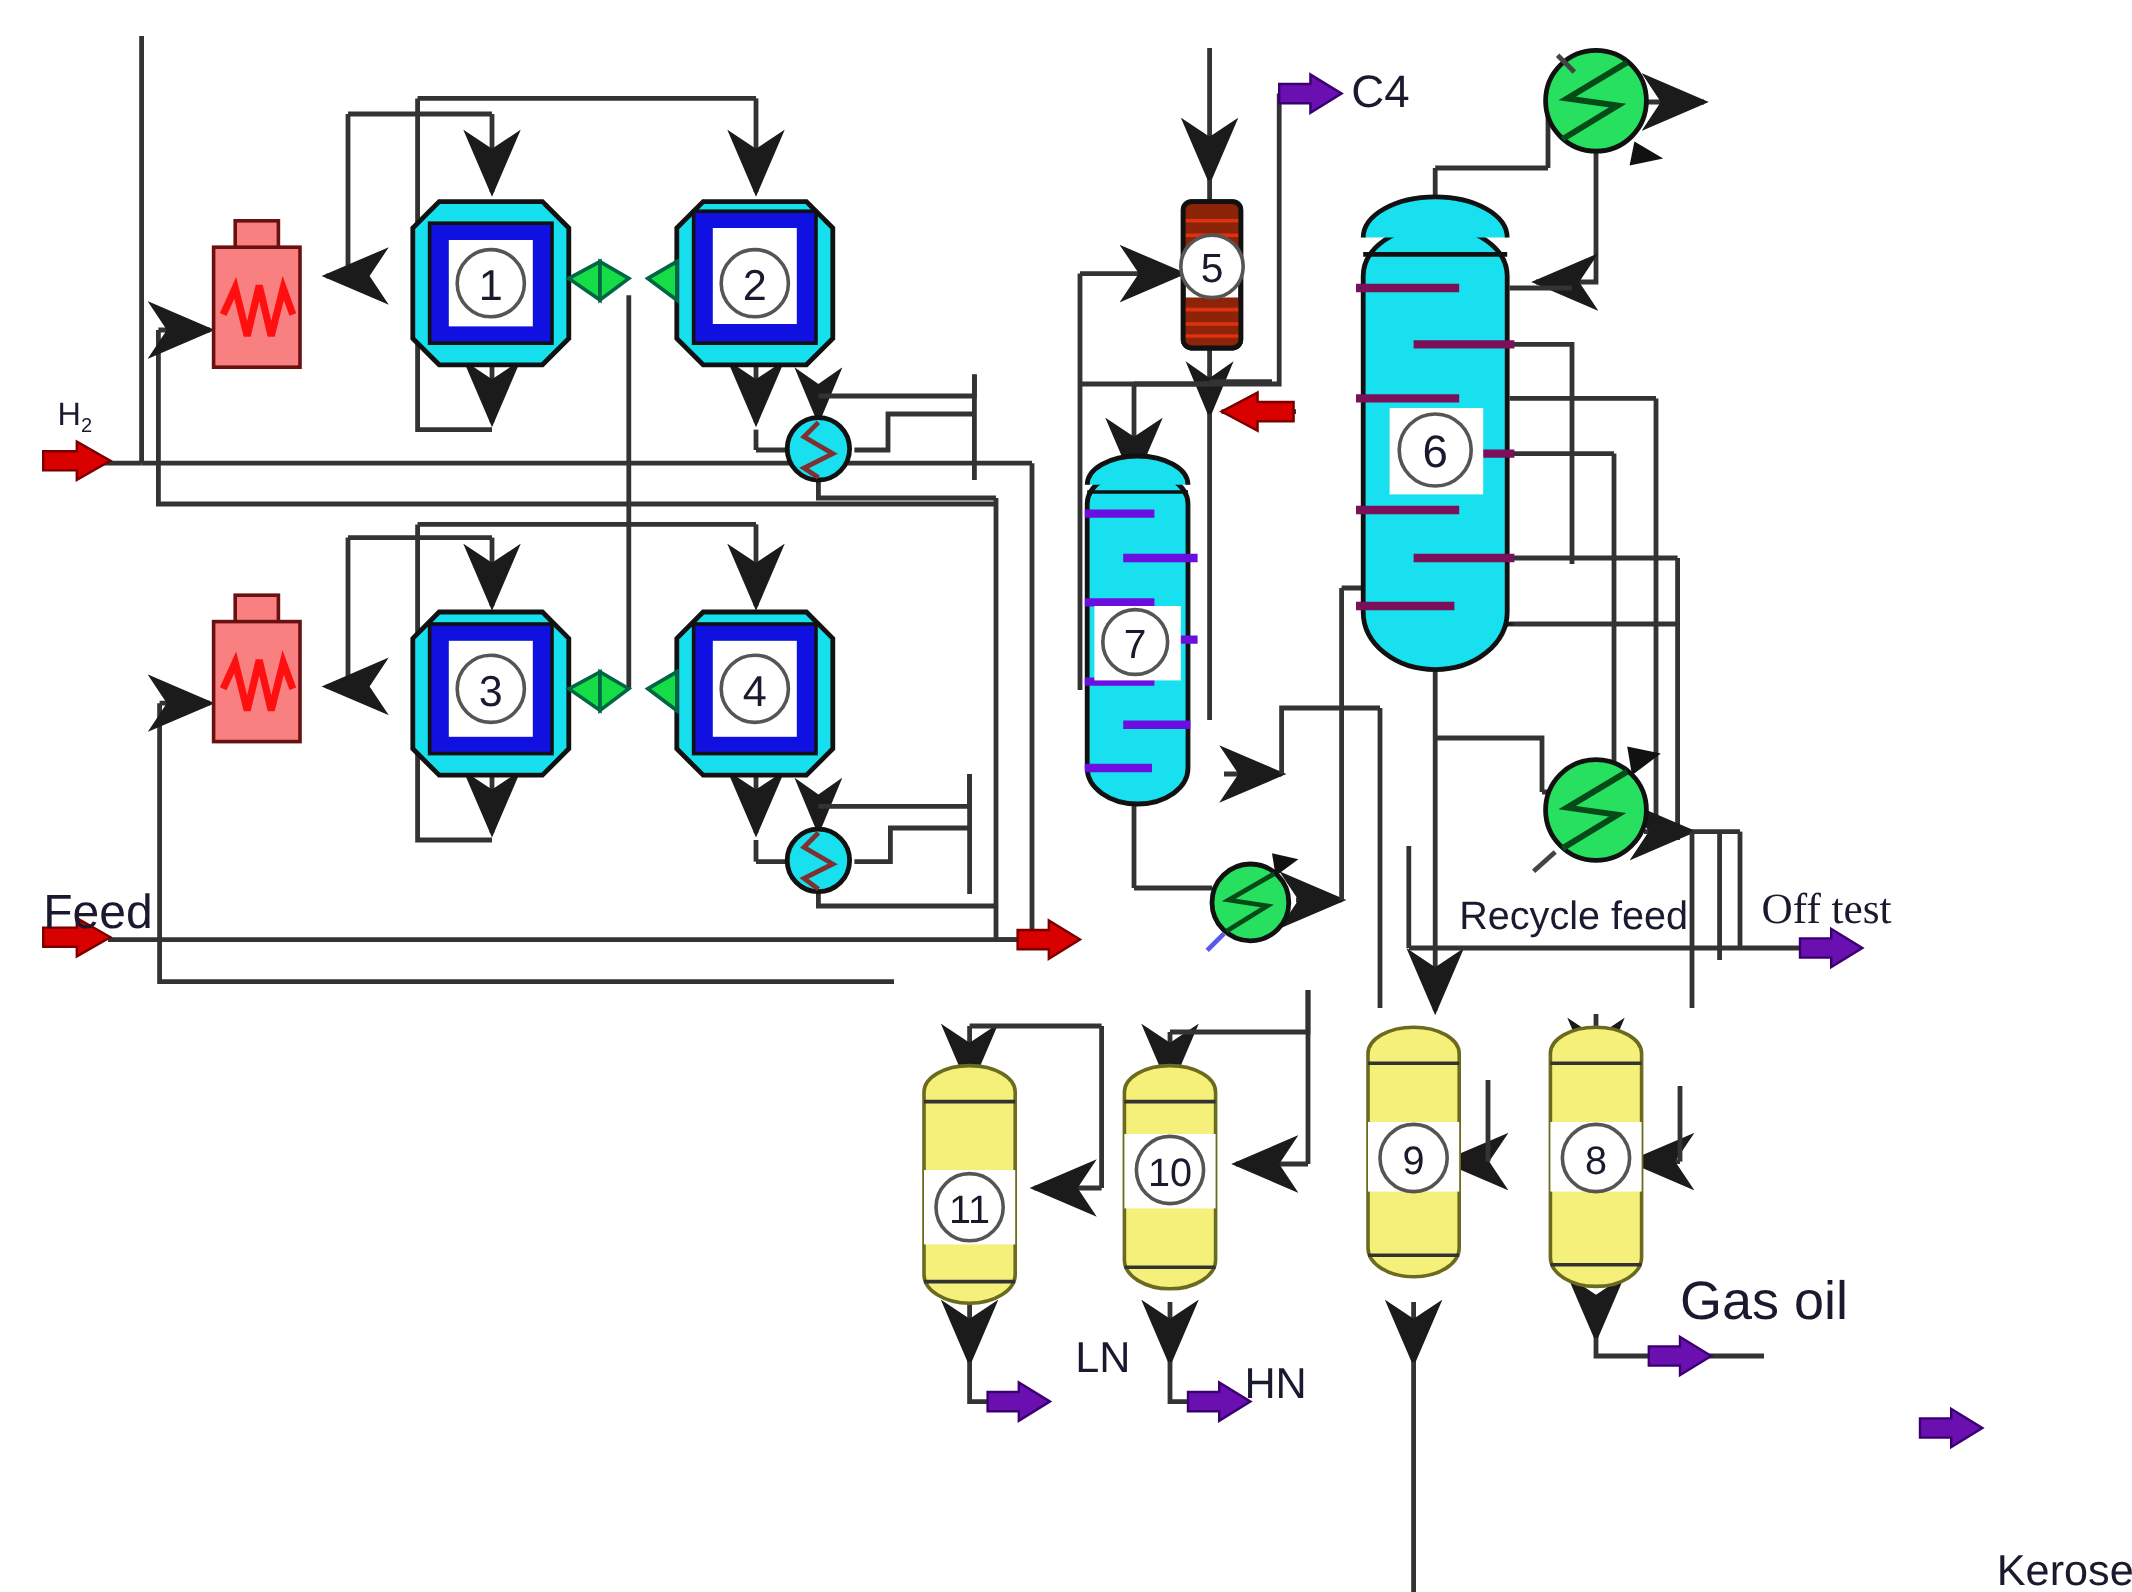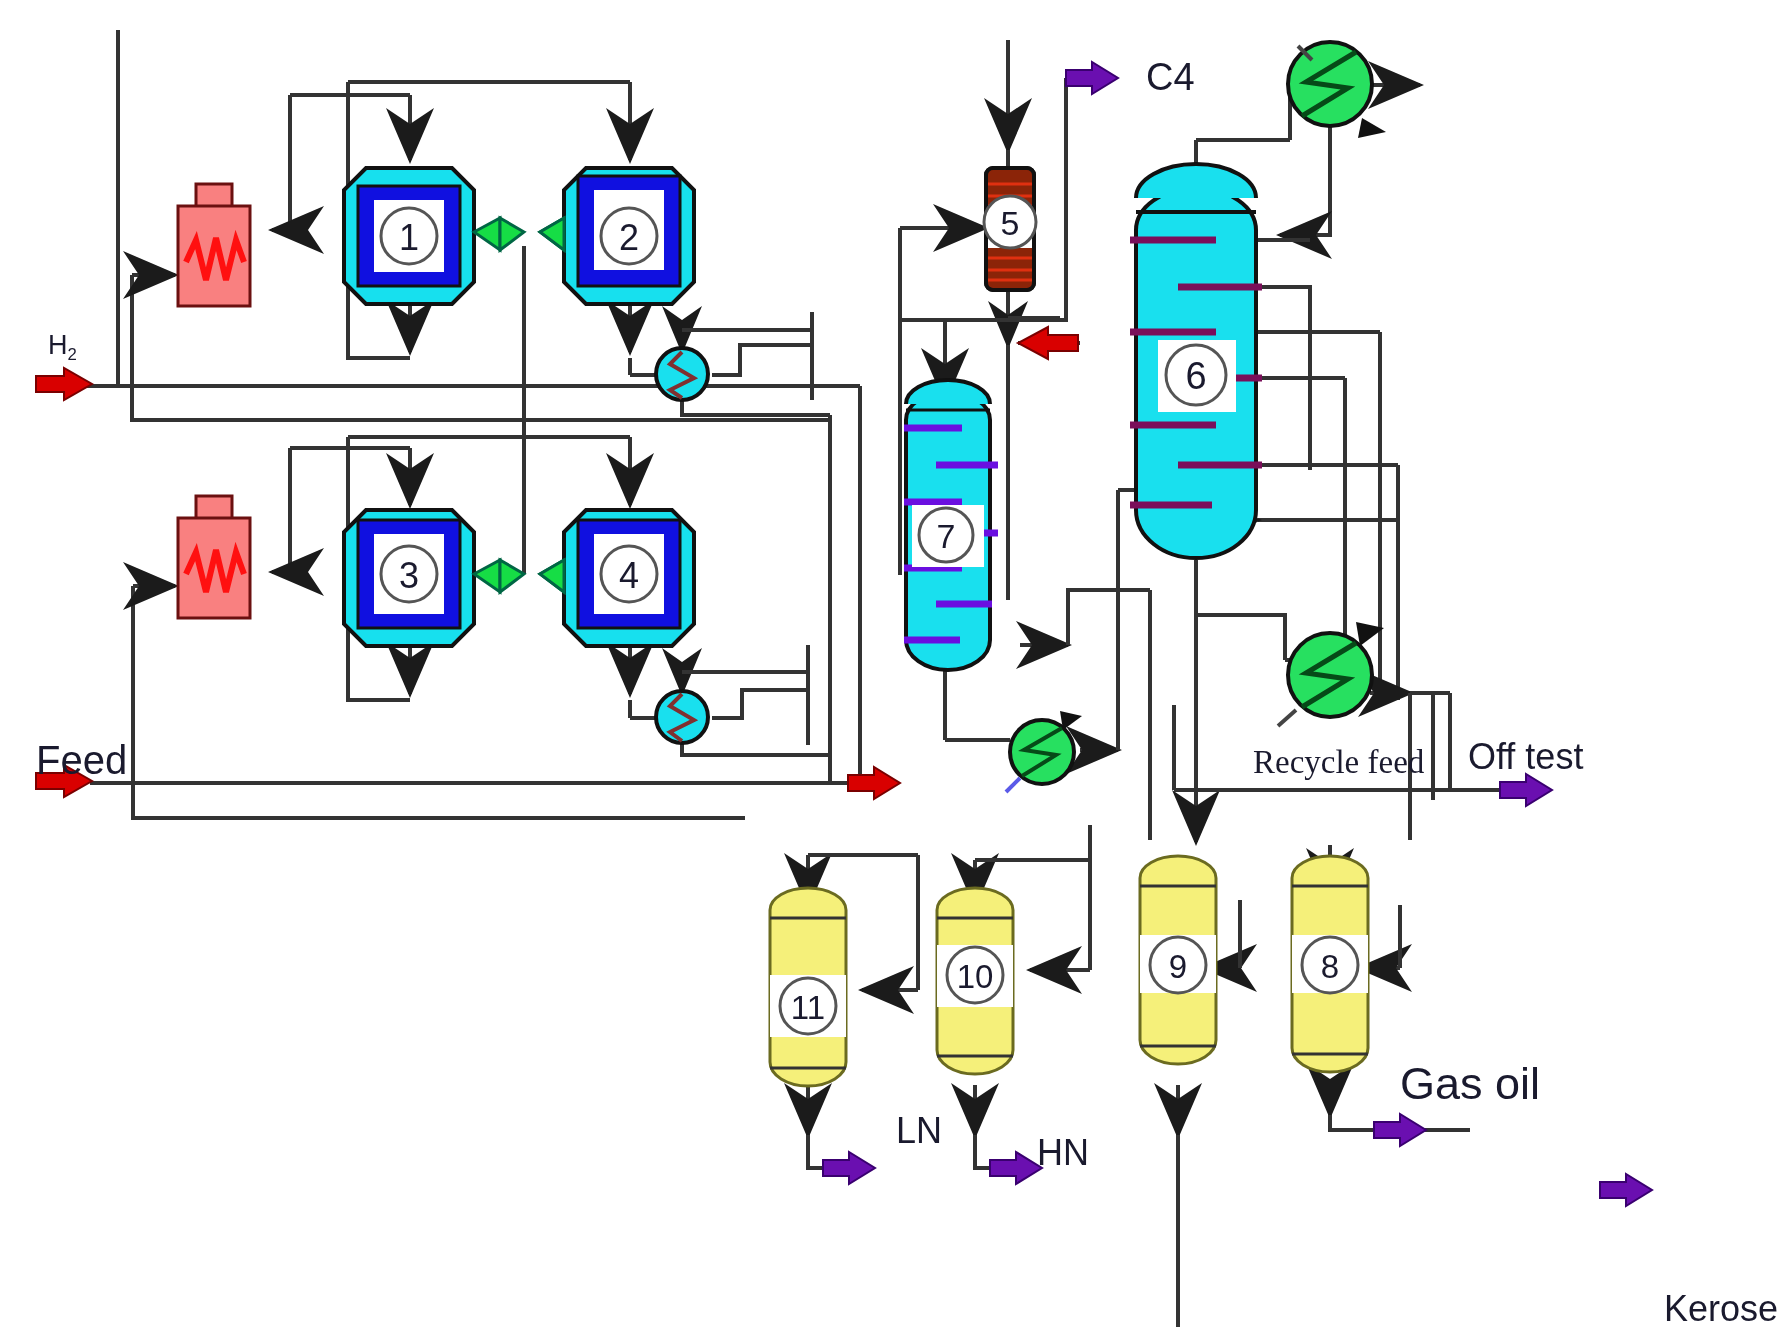--- a/index.html
+++ b/index.html
@@ -3,22 +3,22 @@
 <meta charset="utf-8">
 <style>
   html,body{margin:0;padding:0;background:#fff;}
   body{width:1777px;height:1327px;position:relative;overflow:hidden;
        font-family:"Liberation Sans",sans-serif;}
   #stage{position:absolute;left:0;top:0;width:1777px;height:1327px;}
   svg{display:block;}
   .lbl{position:absolute;color:#1a1a2e;white-space:nowrap;font-family:"Liberation Sans",sans-serif;}
   .lbl-h2{font-size:27px;}
   .lbl-feed{font-size:40px;}
-  .lbl-c4{font-size:38px;margin-left:20px;}
-  .lbl-ot{font-size:36px;}
+  .lbl-c4{font-size:38px;}
+  .lbl-ot{font-size:36px;font-family:Liberation Serif, serif;}
   .lbl-rf{font-size:33px;}
   .lbl-go{font-size:45px;}
   .lbl-ln{font-size:36px;margin-left:44px;}
   .lbl-hn{font-size:36px;}
   .lbl-ker{font-size:36px;}
   sub{font-size:0.62em;vertical-align:sub;}
 </style>
 </head>
 <body>
 
@@ -360,17 +360,17 @@
   </g>
 </svg>
 </div>
 
 <div class="lbl lbl-h2" style="left:48px;top:330px;">
   <span>H</span><sub>2</sub>
 </div>
 <div class="lbl lbl-feed" style="left:36px;top:718px;margin-top:20px;">Feed</div>
 <div class="lbl lbl-c4" style="left:1126px;top:56px;">C4</div>
 <div class="lbl lbl-ot" style="left:1468px;top:736px;">Off test</div>
-<div class="lbl lbl-rf" style="left:1253px;top:744px;font-family:Liberation Serif, serif;">Recycle feed</div>
+<div class="lbl lbl-rf" style="left:1216px;top:744px;">Recycle feed</div>
 <div class="lbl lbl-go" style="left:1400px;top:1058px;">Gas oil</div>
 <div class="lbl lbl-ln" style="left:852px;top:1110px;">LN</div>
 <div class="lbl lbl-hn" style="left:1020px;top:1132px;margin-left:17px;">HN</div>
 <div class="lbl lbl-ker" style="left:1664px;top:1288px;">Kerosene</div>
 
 </body></html>

